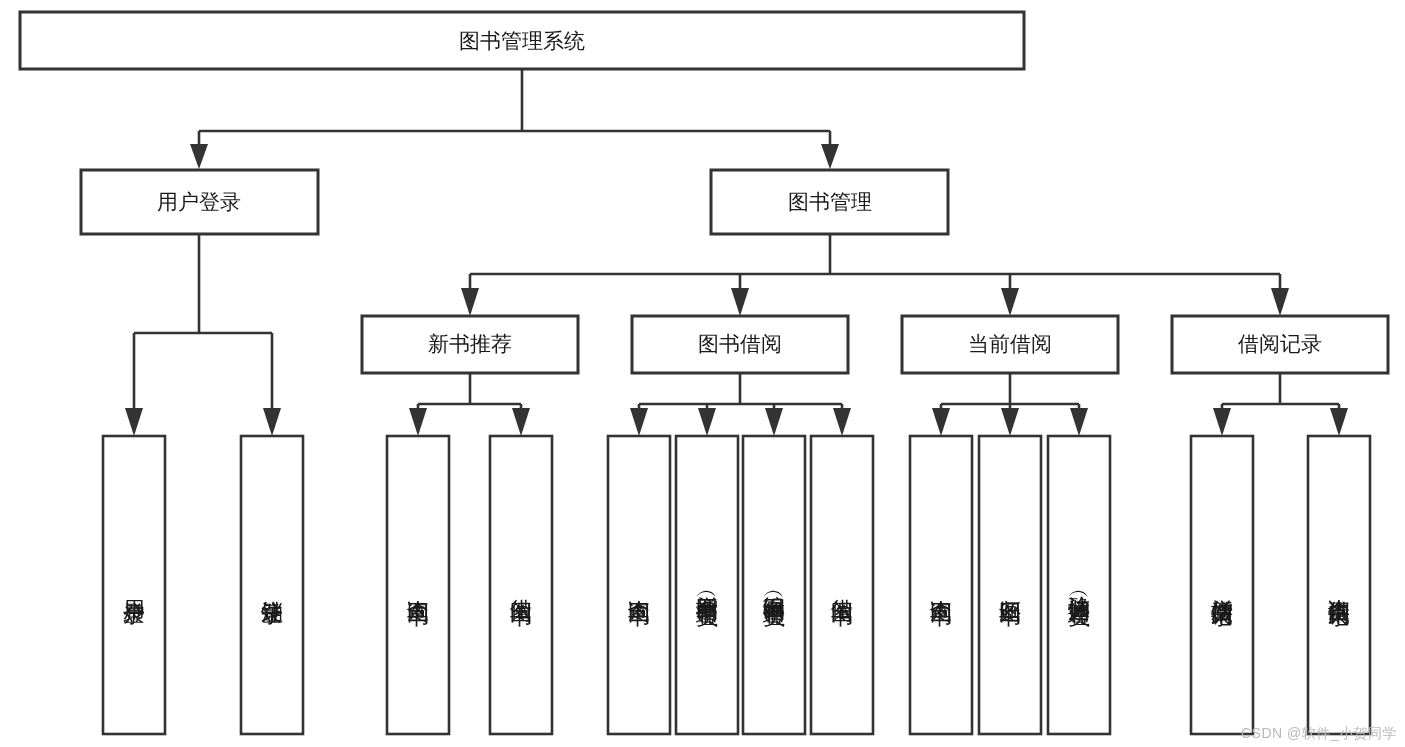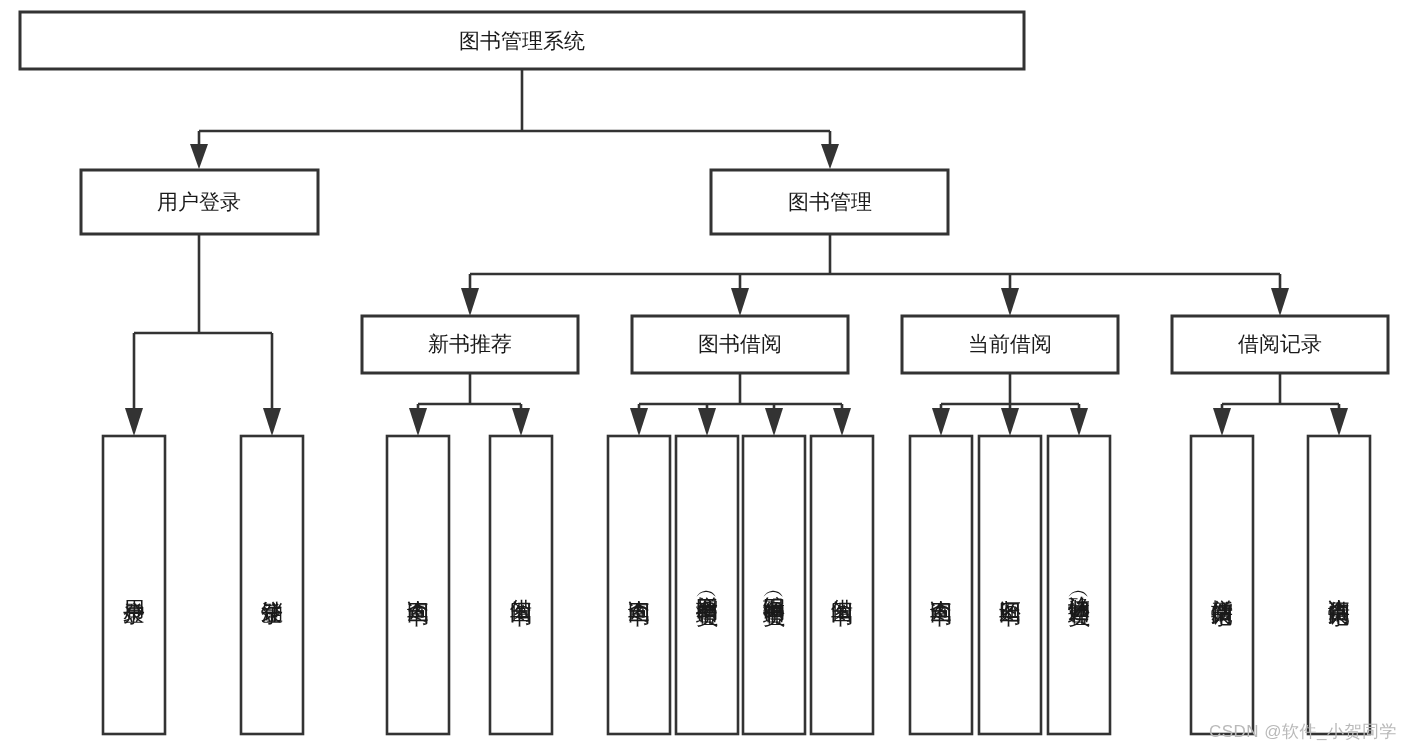--- a/index.html
+++ b/index.html
@@ -66,21 +66,21 @@
     justify-content: center;
     text-align: center;
     white-space: nowrap;
     pointer-events: none;
   }
   #watermark {
     position: absolute;
     right: 8px;
     bottom: 4px;
     font-family: "Liberation Sans", "DejaVu Sans", sans-serif;
-    font-size: 17px;
+    font-size: 14px;
     color: #b9b9b9;
     letter-spacing: 0.5px;
     white-space: nowrap;
     margin-top: 20px;
   }
 </style>
 </head>
 <body>
 
 <div id="diagram-root">

